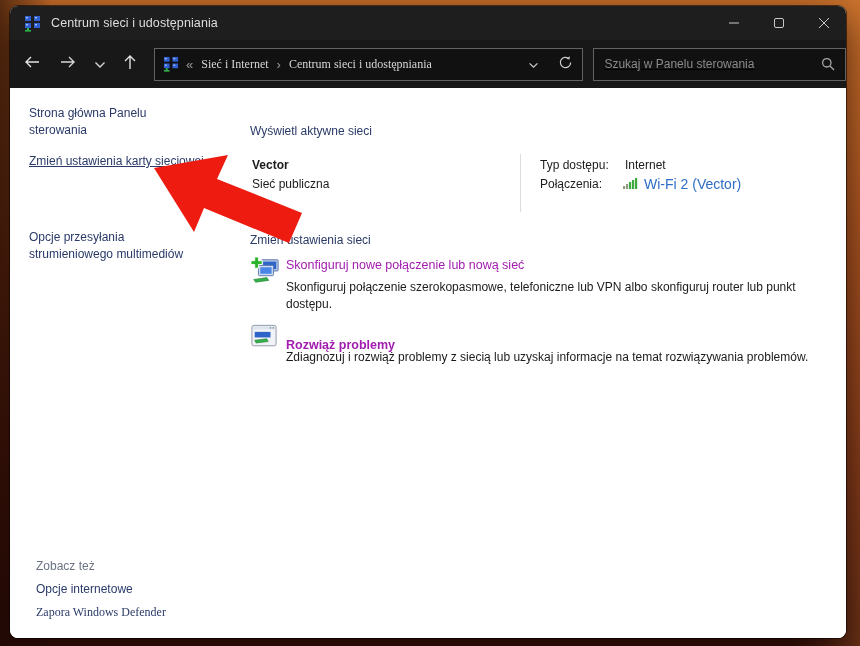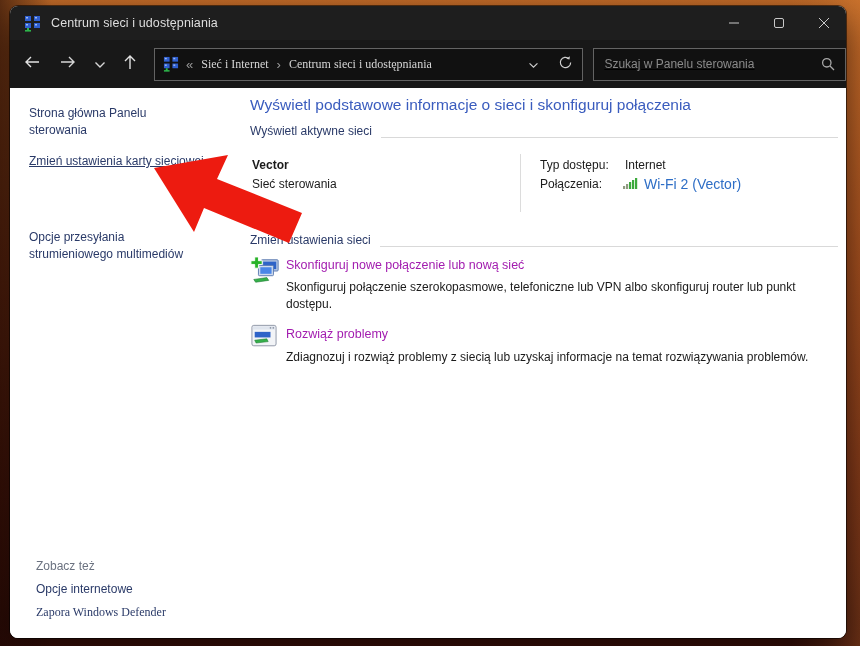--- a/index.html
+++ b/index.html
@@ -38,39 +38,39 @@
   .search-icon-wrap{width:34px;display:flex;align-items:center;justify-content:center;}
   
   .content{position:absolute;left:0;top:82px;width:836px;height:550px;background:#ffffff;}
   
   .side-link{position:absolute;left:19px;width:178px;font-size:12px;line-height:16.5px;color:#2a3a68;cursor:pointer;}
   .side-link.hl{text-decoration:underline;}
   .see-also-header{position:absolute;left:26px;top:471px;font-size:12px;color:#6b7280;}
   .see-also-link{position:absolute;left:26px;font-size:12px;color:#2a3a68;cursor:pointer;}
   
   .page-title{position:absolute;left:240px;top:8px;font-size:15.5px;color:#3a5cbe;}
-  .section-row{position:absolute;left:240px;width:588px;display:flex;align-items:flex-end;}
+  .section-row{position:absolute;left:240px;width:588px;display:flex;align-items:flex-start;flex-direction:column;}
   .section-row .lbl{font-size:12px;color:#2a3a68;white-space:nowrap;}
   .section-row .rule{flex:1;border-top:1px solid #d9d9d9;margin-left:9px;margin-top:2px;}
   .sec-active{top:36px;}
   .sec-change{top:145px;}
   .net-name{position:absolute;left:242px;top:70px;font-size:12px;font-weight:bold;color:#1b1b1b;}
   .net-cat{position:absolute;left:242px;top:89px;font-size:12px;color:#1b1b1b;}
   .net-divider{position:absolute;left:510px;top:66px;width:1px;height:58px;background:#dcdcdc;}
   .net-lbl1{position:absolute;left:530px;top:70px;font-size:12px;color:#1b1b1b;}
   .net-val1{position:absolute;left:615px;top:70px;font-size:12px;color:#1b1b1b;}
   .net-lbl2{position:absolute;left:530px;top:89px;font-size:12px;color:#1b1b1b;}
   .net-conn{position:absolute;left:613px;top:87px;display:flex;align-items:center;}
   .net-conn svg{margin-right:5px;}
   .net-conn .lnk{font-size:14px;color:#2e6ec6;cursor:pointer;}
   .task-icon1{position:absolute;left:240px;top:168px;}
   .task-title1{position:absolute;left:276px;top:170px;}
   .task-desc1{position:absolute;left:276px;top:191px;width:556px;}
   .task-icon2{position:absolute;left:241px;top:236px;}
-  .task-title2{position:absolute;left:276px;top:239px;}
+  .task-title2{position:absolute;left:276px;top:250px;font-weight:bold;}
   .task-desc2{position:absolute;left:276px;top:261px;width:570px;}
   .task-title{font-size:12.5px;color:#a21caf;cursor:pointer;}
   .task-desc{font-size:12px;line-height:17px;color:#1b1b1b;}
   
   .arrow-overlay{position:absolute;left:0;top:0;pointer-events:none;}
 </style>
 </head>
 <body>
 
 <div class="desktop">
@@ -198,29 +198,28 @@
 
     <div class="content">
 
       <div class="side-link" style="top:17px;">Strona główna Panelu sterowania</div>
       <div class="side-link hl" style="top:65px;">Zmień ustawienia karty sieciowej</div>
       <div class="side-link" style="top:141px;">Opcje przesyłania strumieniowego multimediów</div>
       <div class="see-also-header">Zobacz też</div>
       <div class="see-also-link" style="top:494px;">Opcje internetowe</div>
       <div class="see-also-link" style="top:517px;font-family:Liberation Serif, serif;">Zapora Windows Defender</div>
 
-      <div class="page-title">Wyświetl podstawowe informacje o sieci i skonfiguruj połączenia</div>
 
       <div class="section-row sec-active">
         <span class="lbl">Wyświetl aktywne sieci</span>
         <span class="rule"></span>
       </div>
 
       <div class="net-name">Vector</div>
-      <div class="net-cat">Sieć sterowania</div>
+      <div class="net-cat">Sieć publiczna</div>
       <div class="net-divider"></div>
       <div class="net-lbl1">Typ dostępu:</div>
       <div class="net-val1">Internet</div>
       <div class="net-lbl2">Połączenia:</div>
       <div class="net-conn">
         <span>
           <svg width="16" height="12" viewBox="0 0 16 12">
             <rect x="0" y="9" width="2.2" height="3" fill="#8f9b80"></rect>
             <rect x="3" y="7" width="2.2" height="5" fill="#8f9b80"></rect>
             <rect x="6" y="5" width="2.2" height="7" fill="#3daa3d"></rect>

